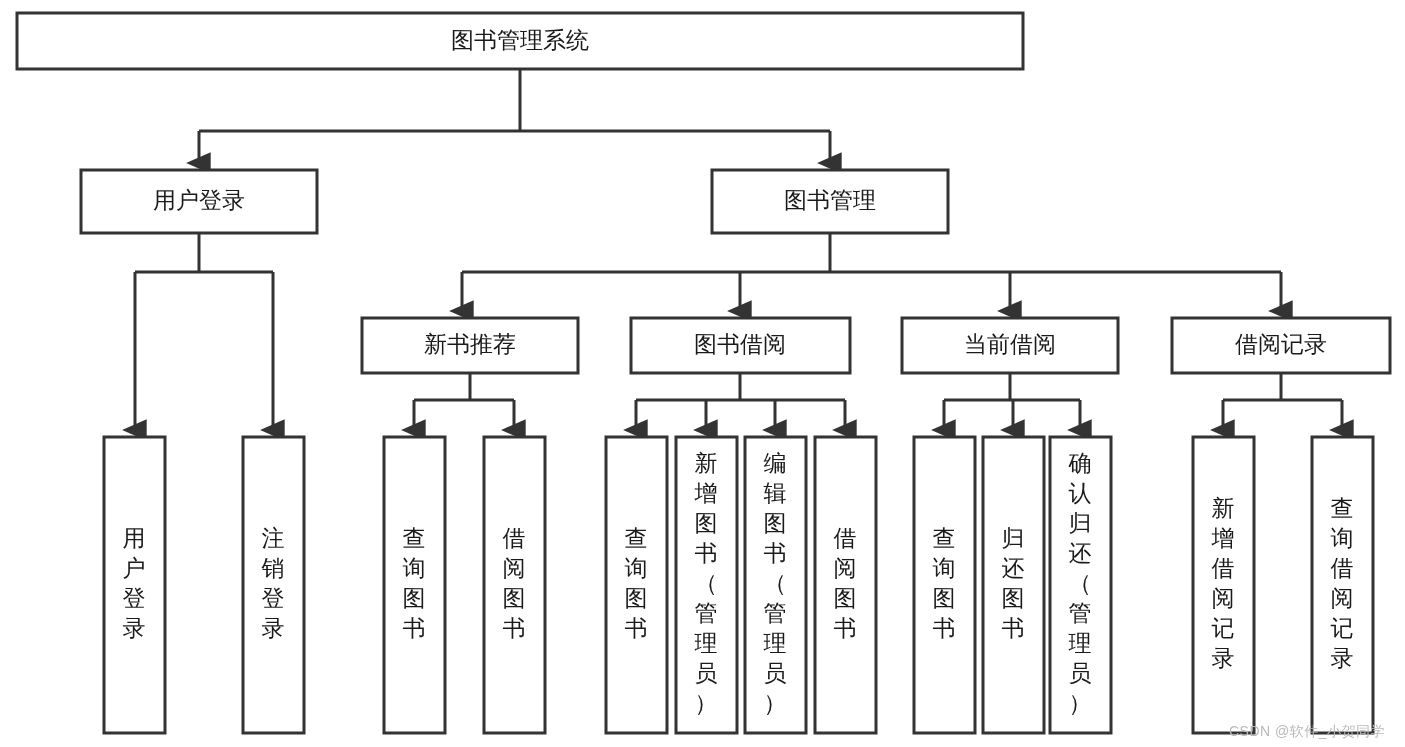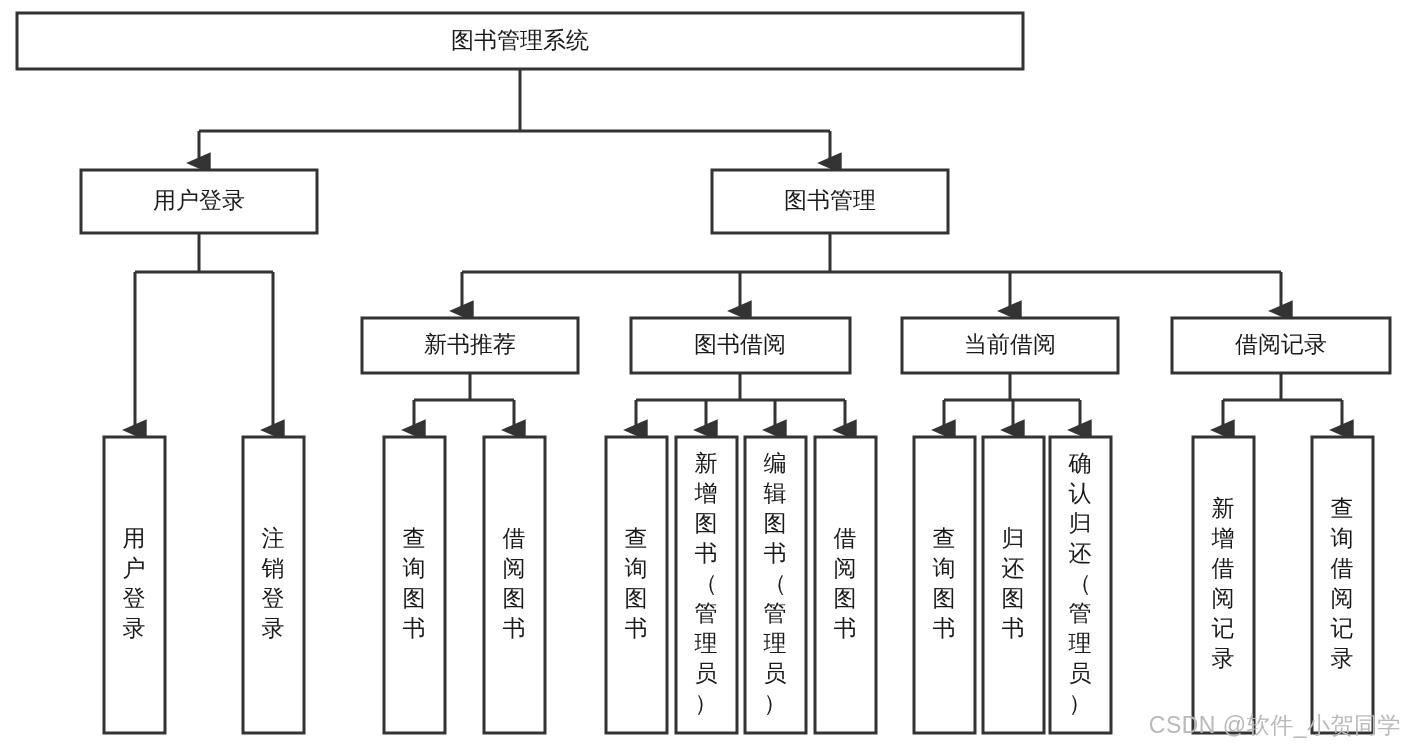--- a/index.html
+++ b/index.html
@@ -43,24 +43,24 @@
     dominant-baseline: middle;
   }
   .node-label-vertical {
     font-family: "Liberation Sans", "DejaVu Sans", sans-serif;
     font-size: 23px;
     fill: #1a1a1a;
     text-anchor: middle;
   }
   .watermark-text {
     position: absolute;
-    right: 4px;
+    right: 20px;
     bottom: 6px;
     font-family: "Liberation Sans", "DejaVu Sans", sans-serif;
-    font-size: 23px;
+    font-size: 14px;
     color: #b9b9b9;
     white-space: nowrap;
     letter-spacing: 0.5px;
   }
 </style>
 </head>
 <body>
 
 <div id="diagram-root">
 

